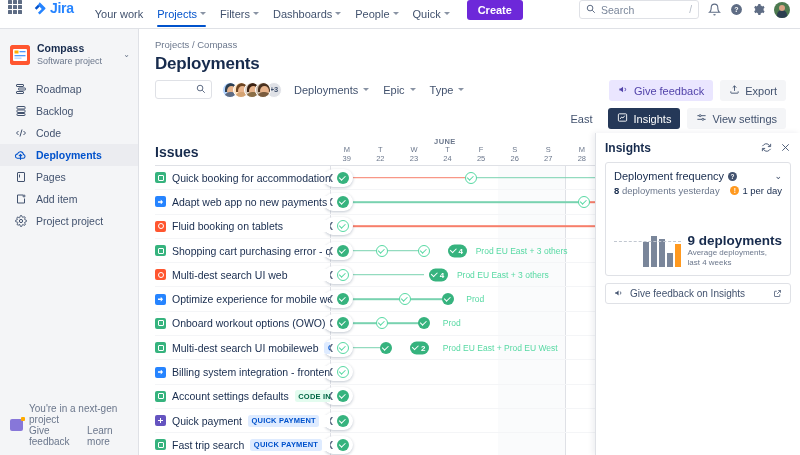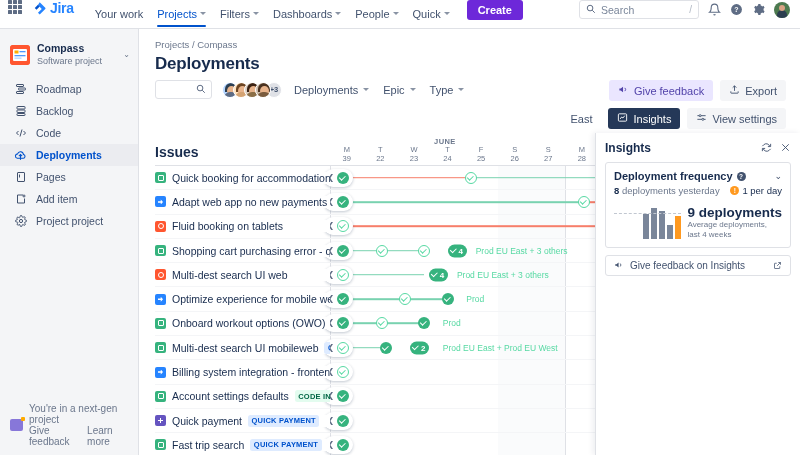--- a/index.html
+++ b/index.html
@@ -218,33 +218,33 @@
     background: #fff;
     border-left: 1px solid #DFE1E6;
     box-shadow: -2px 0 6px rgba(9,30,66,.08);
     padding: 8px 9px; z-index: 20;
   }
   .ins-head { display: flex; align-items: center; margin-bottom: 7px; }
   .ins-title { font-size: 12px; font-weight: 600; color: #172B4D; }
   .ins-acts { margin-left: auto; display: flex; align-items: center; gap: 8px; color: #42526E; }
   .ins-card { border: 1px solid #DFE1E6; border-radius: 3px; padding: 7px 8px 8px 8px; }
   .ins-card-top { display: flex; align-items: center; gap: 4px; }
-  .ins-card-title { font-size: 11px; font-weight: 700; color: #172B4D; }
+  .ins-card-title { font-size: 11px; font-weight: 400; color: #172B4D; }
   .q-ic { width: 9px; height: 9px; border-radius: 50%; background: #42526E; color: #fff; font-size: 6.5px; display: flex; align-items: center; justify-content: center; font-weight: 700; cursor: pointer; }
   .ins-sub { display: flex; align-items: center; margin-top: 3px; }
   .ins-sub-l { font-size: 9.5px; color: #6B778C; }
   .ins-sub-l b { color: #172B4D; font-weight: 700; }
   .ins-sub-r { margin-left: auto; display: flex; align-items: center; gap: 3px; font-size: 9.5px; color: #172B4D; }
   .warn-ic { width: 9px; height: 9px; border-radius: 50%; background: #FF991F; color: #fff; font-size: 6.5px; display: flex; align-items: center; justify-content: center; font-weight: 700; }
   .ins-chart-row { display: flex; align-items: flex-end; margin-top: 9px; gap: 6px; }
   .chart { width: 68px; height: 33px; position: relative; display: flex; align-items: flex-end; justify-content: flex-end; gap: 2px; }
   .avgline { position: absolute; left: 0; right: 0; border-top: 1px dashed #C1C7D0; }
   .bar { width: 6px; background: #7A869A; border-radius: 0; }
   .bar.hl { background: #FF991F; }
-  .ins-big { flex: 1; }
+  .ins-big { flex: 1; margin-top: 28px; }
   .ins-big-n { font-size: 13.5px; font-weight: 600; color: #172B4D; line-height: 15px; white-space: nowrap; }
   .ins-big-s { font-size: 8px; color: #6B778C; line-height: 9.5px; }
   .ins-fb { margin-top: 7px; border: 1px solid #DFE1E6; border-radius: 3px; height: 21px; display: flex; align-items: center; padding: 0 8px; gap: 6px; cursor: pointer; }
   .ins-fb-txt { font-size: 10px; color: #42526E; }
   .ins-fb-ext { margin-left: auto; color: #42526E; }
 </style>
 </head>
 <body>
 
 <div class="app">

